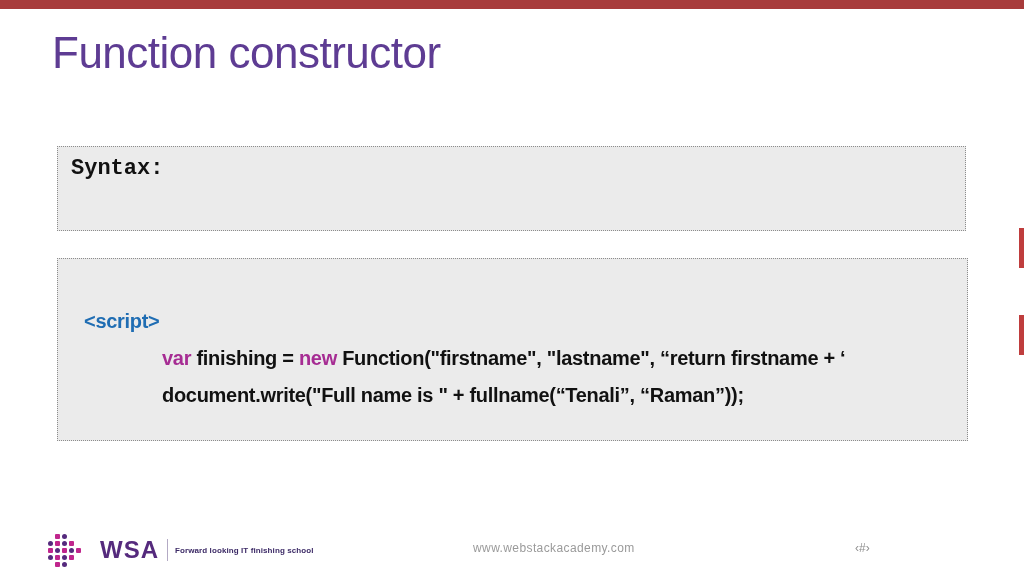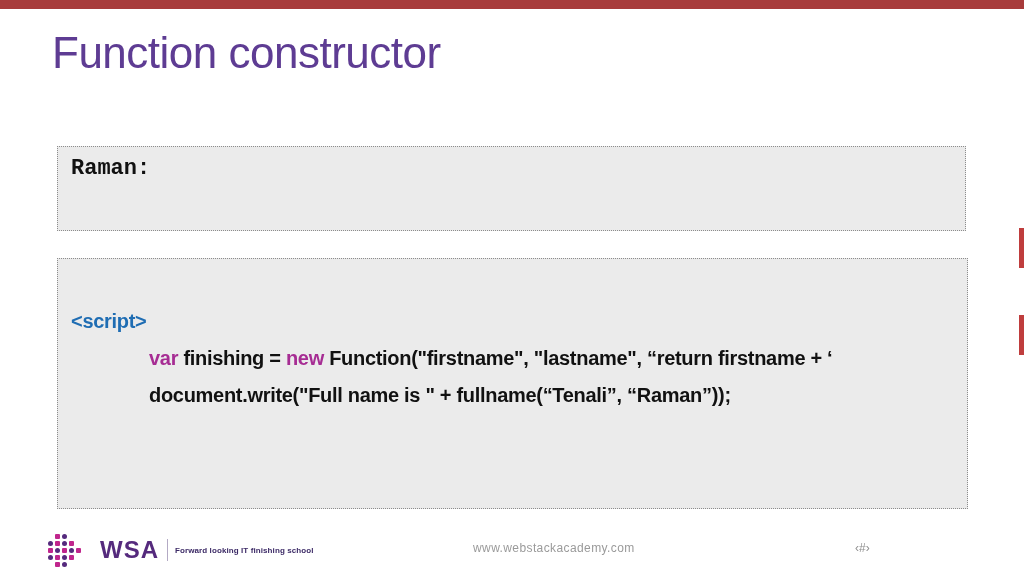--- a/index.html
+++ b/index.html
@@ -27,22 +27,22 @@
     background:var(--c-code_bg,#ebebeb);
     border:1px dotted var(--c-box_border,#8c8c8c);
   }
   .syntax-box{
     left:57px;top:146px;width:909px;height:85px;
     padding:8px 13px;
     font-family:"Liberation Mono",monospace;font-weight:bold;
     font-size:22px;line-height:28px;
   }
   .script-box{
-    left:57px;top:258px;width:911px;height:251px;
-    padding:44px 13px 0 13px;
+    left:57px;top:258px;width:911px;height:183px;
+    padding:44px 13px 0 26px;
     font-family:"Liberation Sans",sans-serif;font-weight:bold;
     font-size:20px;line-height:37px;letter-spacing:-0.3px;
   }
   .code-line{white-space:pre;}
   .code-line.indent{padding-left:78px;}
   .seg-plain{color:var(--c-plain,#111111);}
   .seg-keyword{color:var(--c-keyword,#a62c93);}
   .seg-tag{color:var(--c-tag,#1f6db3);}
   .footer-logo{
     position:absolute;left:48px;top:529px;height:42px;
@@ -81,21 +81,21 @@
 <body>
 
 <div class="slide">
   <div class="top-bar"></div>
   <div class="edge-mark m1"></div>
   <div class="edge-mark m2"></div>
 
   <div class="page-title">Function constructor</div>
 
   <div class="code-box syntax-box">
-      <div class="code-line"><span class="seg-plain">Raman:</span></div>
+      <div class="code-line"><span class="seg-plain">Syntax:</span></div>
     </div>
 
   <div class="code-box script-box">
       <div class="code-line"><span class="seg-tag">&lt;script&gt;</span></div>
       <div class="code-line indent"><span class="seg-keyword">var</span><span class="seg-plain"> finishing = </span><span class="seg-keyword">new</span><span class="seg-plain"> Function("firstname", "lastname", “return firstname + ‘</span></div>
       <div class="code-line indent"><span class="seg-plain">document.write("Full name is " + fullname(“Tenali”, “Raman”));</span></div>
     </div>
 
   <div class="footer-logo">
     <div class="logo-dots">

